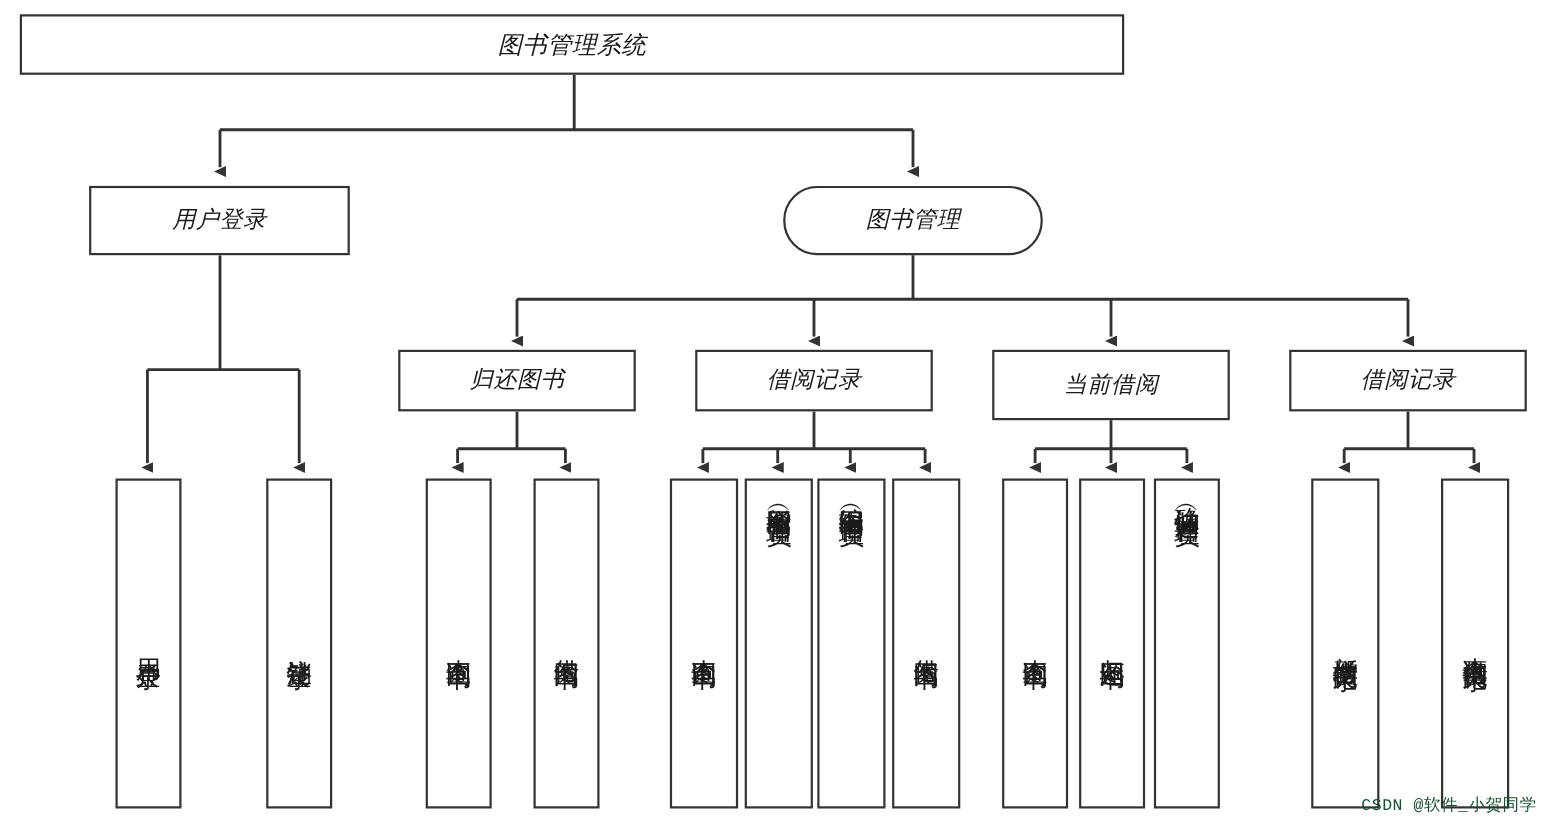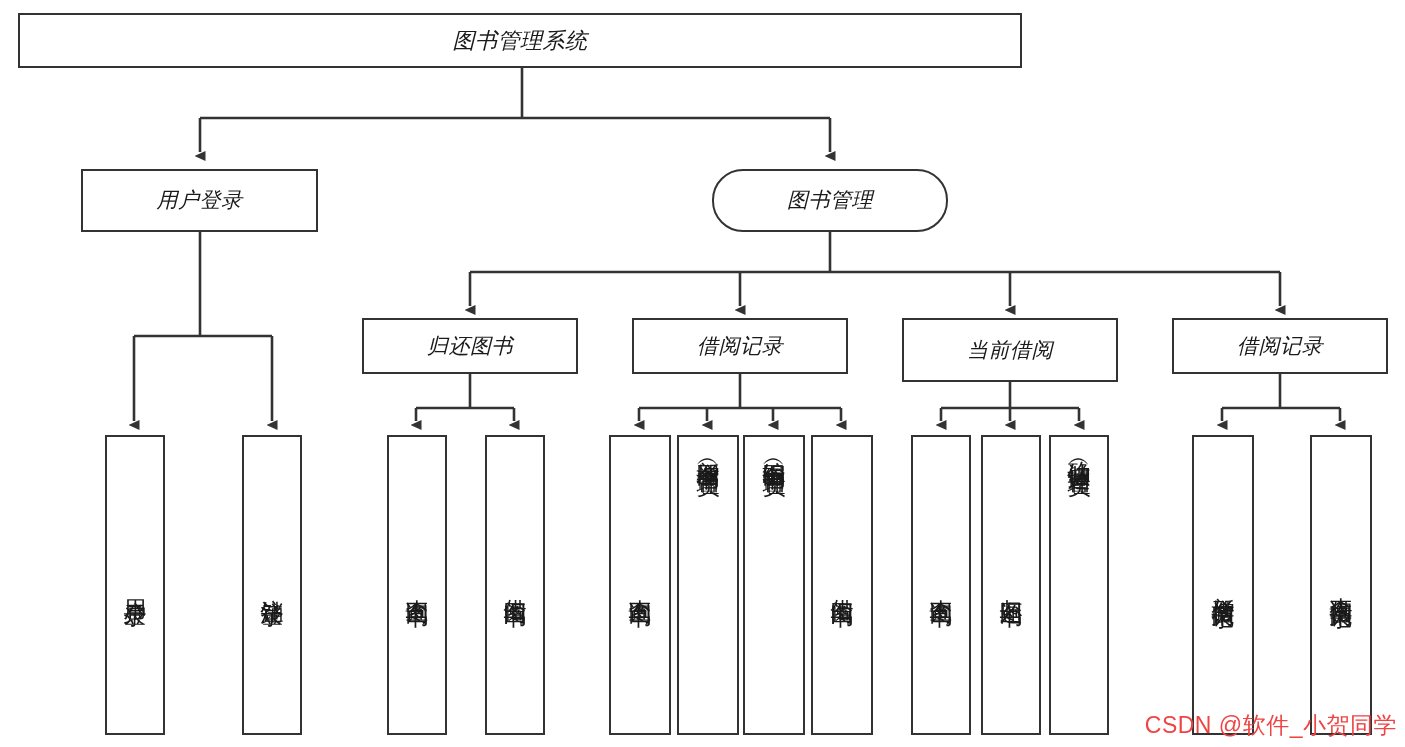--- a/index.html
+++ b/index.html
@@ -64,25 +64,26 @@
     max-height: 100%;
   }
   .node.vertical.centered {
     align-items: center;
     padding-top: 0;
   }
   #watermark {
     position: absolute;
     right: 8px;
     bottom: 6px;
-    font-size: 23px;
-    color: #ef4444;
+    font-size: 15px;
+    color: #14532d;
     letter-spacing: 0.5px;
     user-select: none;
     white-space: nowrap;
+    font-family: Liberation Mono, monospace;
   }
 </style>
 </head>
 <body>
 
 <div id="diagram-root">
 
   <svg id="edge-layer" viewBox="0 0 1405 747" width="1405" height="747" xmlns="http://www.w3.org/2000/svg">
     <defs>
       <marker id="arrow" markerWidth="10" markerHeight="11" refX="1" refY="5.5" orient="auto" markerUnits="userSpaceOnUse">

